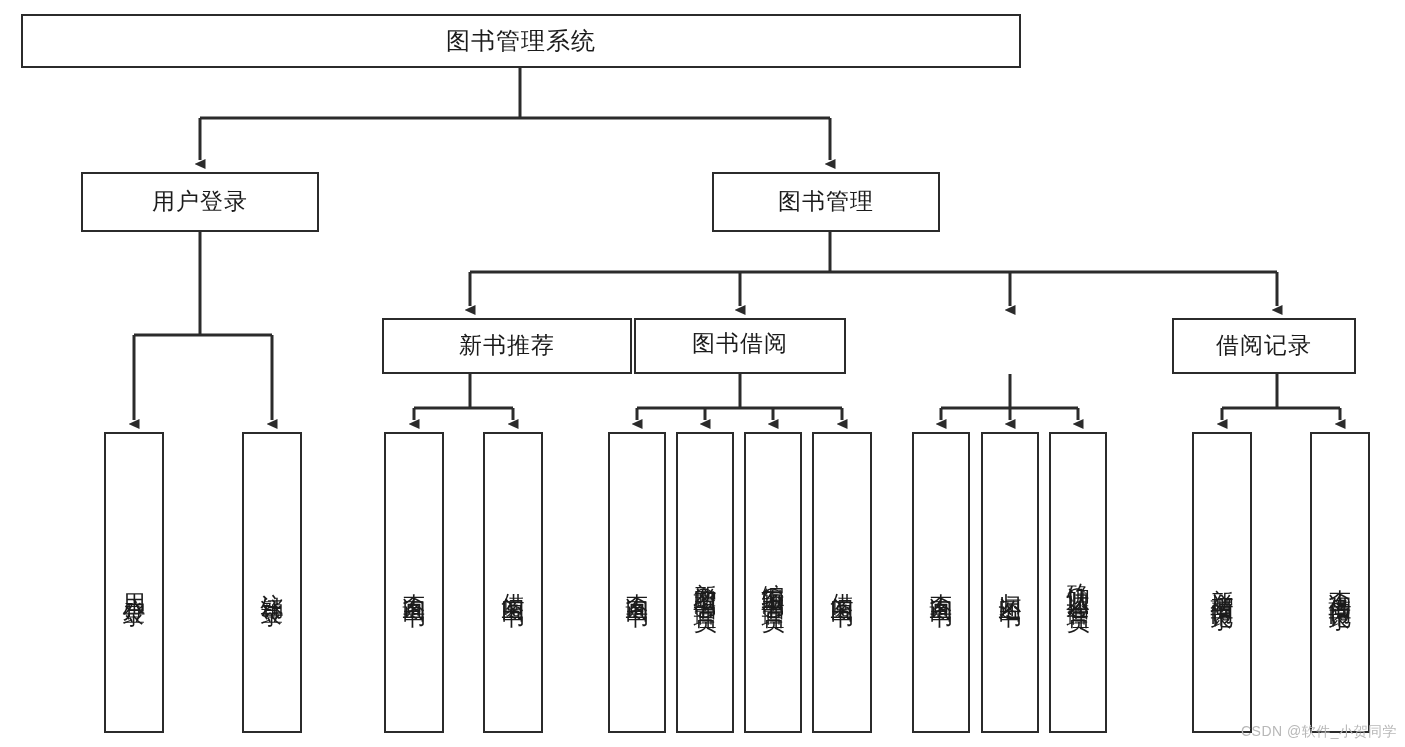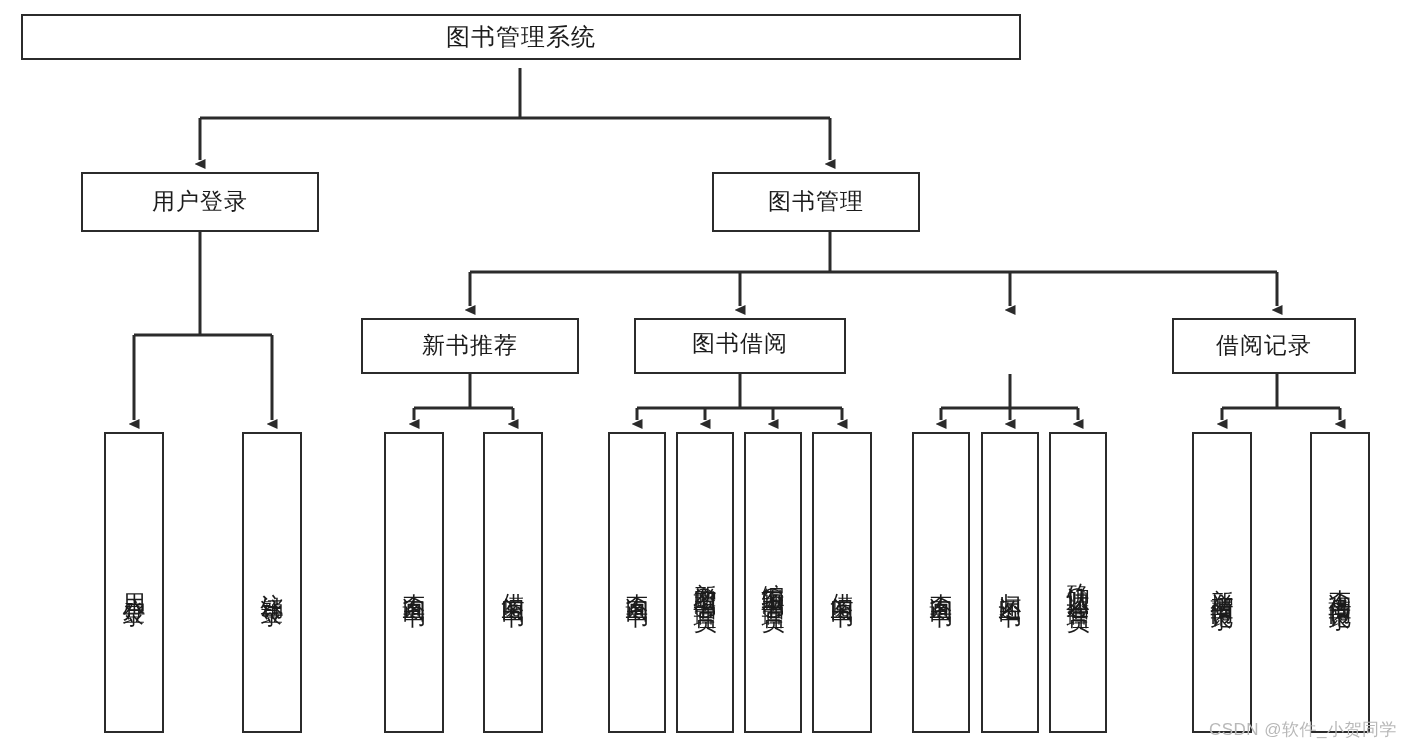--- a/index.html
+++ b/index.html
@@ -63,21 +63,21 @@
     -webkit-writing-mode: vertical-rl;
     font-size: 23px;
     letter-spacing: 4px;
     line-height: 1;
     white-space: nowrap;
   }
   .watermark {
     position: absolute;
     right: 8px;
     bottom: 6px;
-    font-size: 17px;
+    font-size: 14px;
     color: #b8b8b8;
     letter-spacing: 0.5px;
     z-index: 3;
     white-space: nowrap;
   }
 </style>
 </head>
 <body>
 
 <div id="canvas">
@@ -125,33 +125,33 @@
       <path d="M1010,408 L1010,420" marker-end="url(#arrow)"></path>
       <path d="M1078,408 L1078,420" marker-end="url(#arrow)"></path>
 
       <path d="M1277,374 L1277,408"></path>
       <path d="M1222,408 L1340,408"></path>
       <path d="M1222,408 L1222,420" marker-end="url(#arrow)"></path>
       <path d="M1340,408 L1340,420" marker-end="url(#arrow)"></path>
     </g>
   </svg>
 
-  <div class="node horiz root" style="left:21px; top:14px; width:1000px; height:46px;">
+  <div class="node horiz root" style="left:21px; top:14px; width:1000px; height:54px;">
     <span class="node-label">图书管理系统</span>
   </div>
 
   <div class="node horiz" style="left:81px; top:172px; width:238px; height:60px;">
     <span class="node-label">用户登录</span>
   </div>
 
-  <div class="node horiz" style="left:712px; top:172px; width:208px; height:60px;">
+  <div class="node horiz" style="left:712px; top:172px; width:228px; height:60px;">
     <span class="node-label">图书管理</span>
   </div>
 
-  <div class="node horiz" style="left:361px; top:318px; width:218px; height:56px;">
+  <div class="node horiz" style="left:382px; top:318px; width:250px; height:56px;">
     <span class="node-label">新书推荐</span>
   </div>
 
   <div class="node horiz" style="left:634px; top:318px; width:212px; height:56px;font-family:Liberation Mono, monospace;">
     <span class="node-label">图书借阅</span>
   </div>
 
 
   <div class="node horiz" style="left:1172px; top:318px; width:184px; height:56px;">
     <span class="node-label">借阅记录</span>

